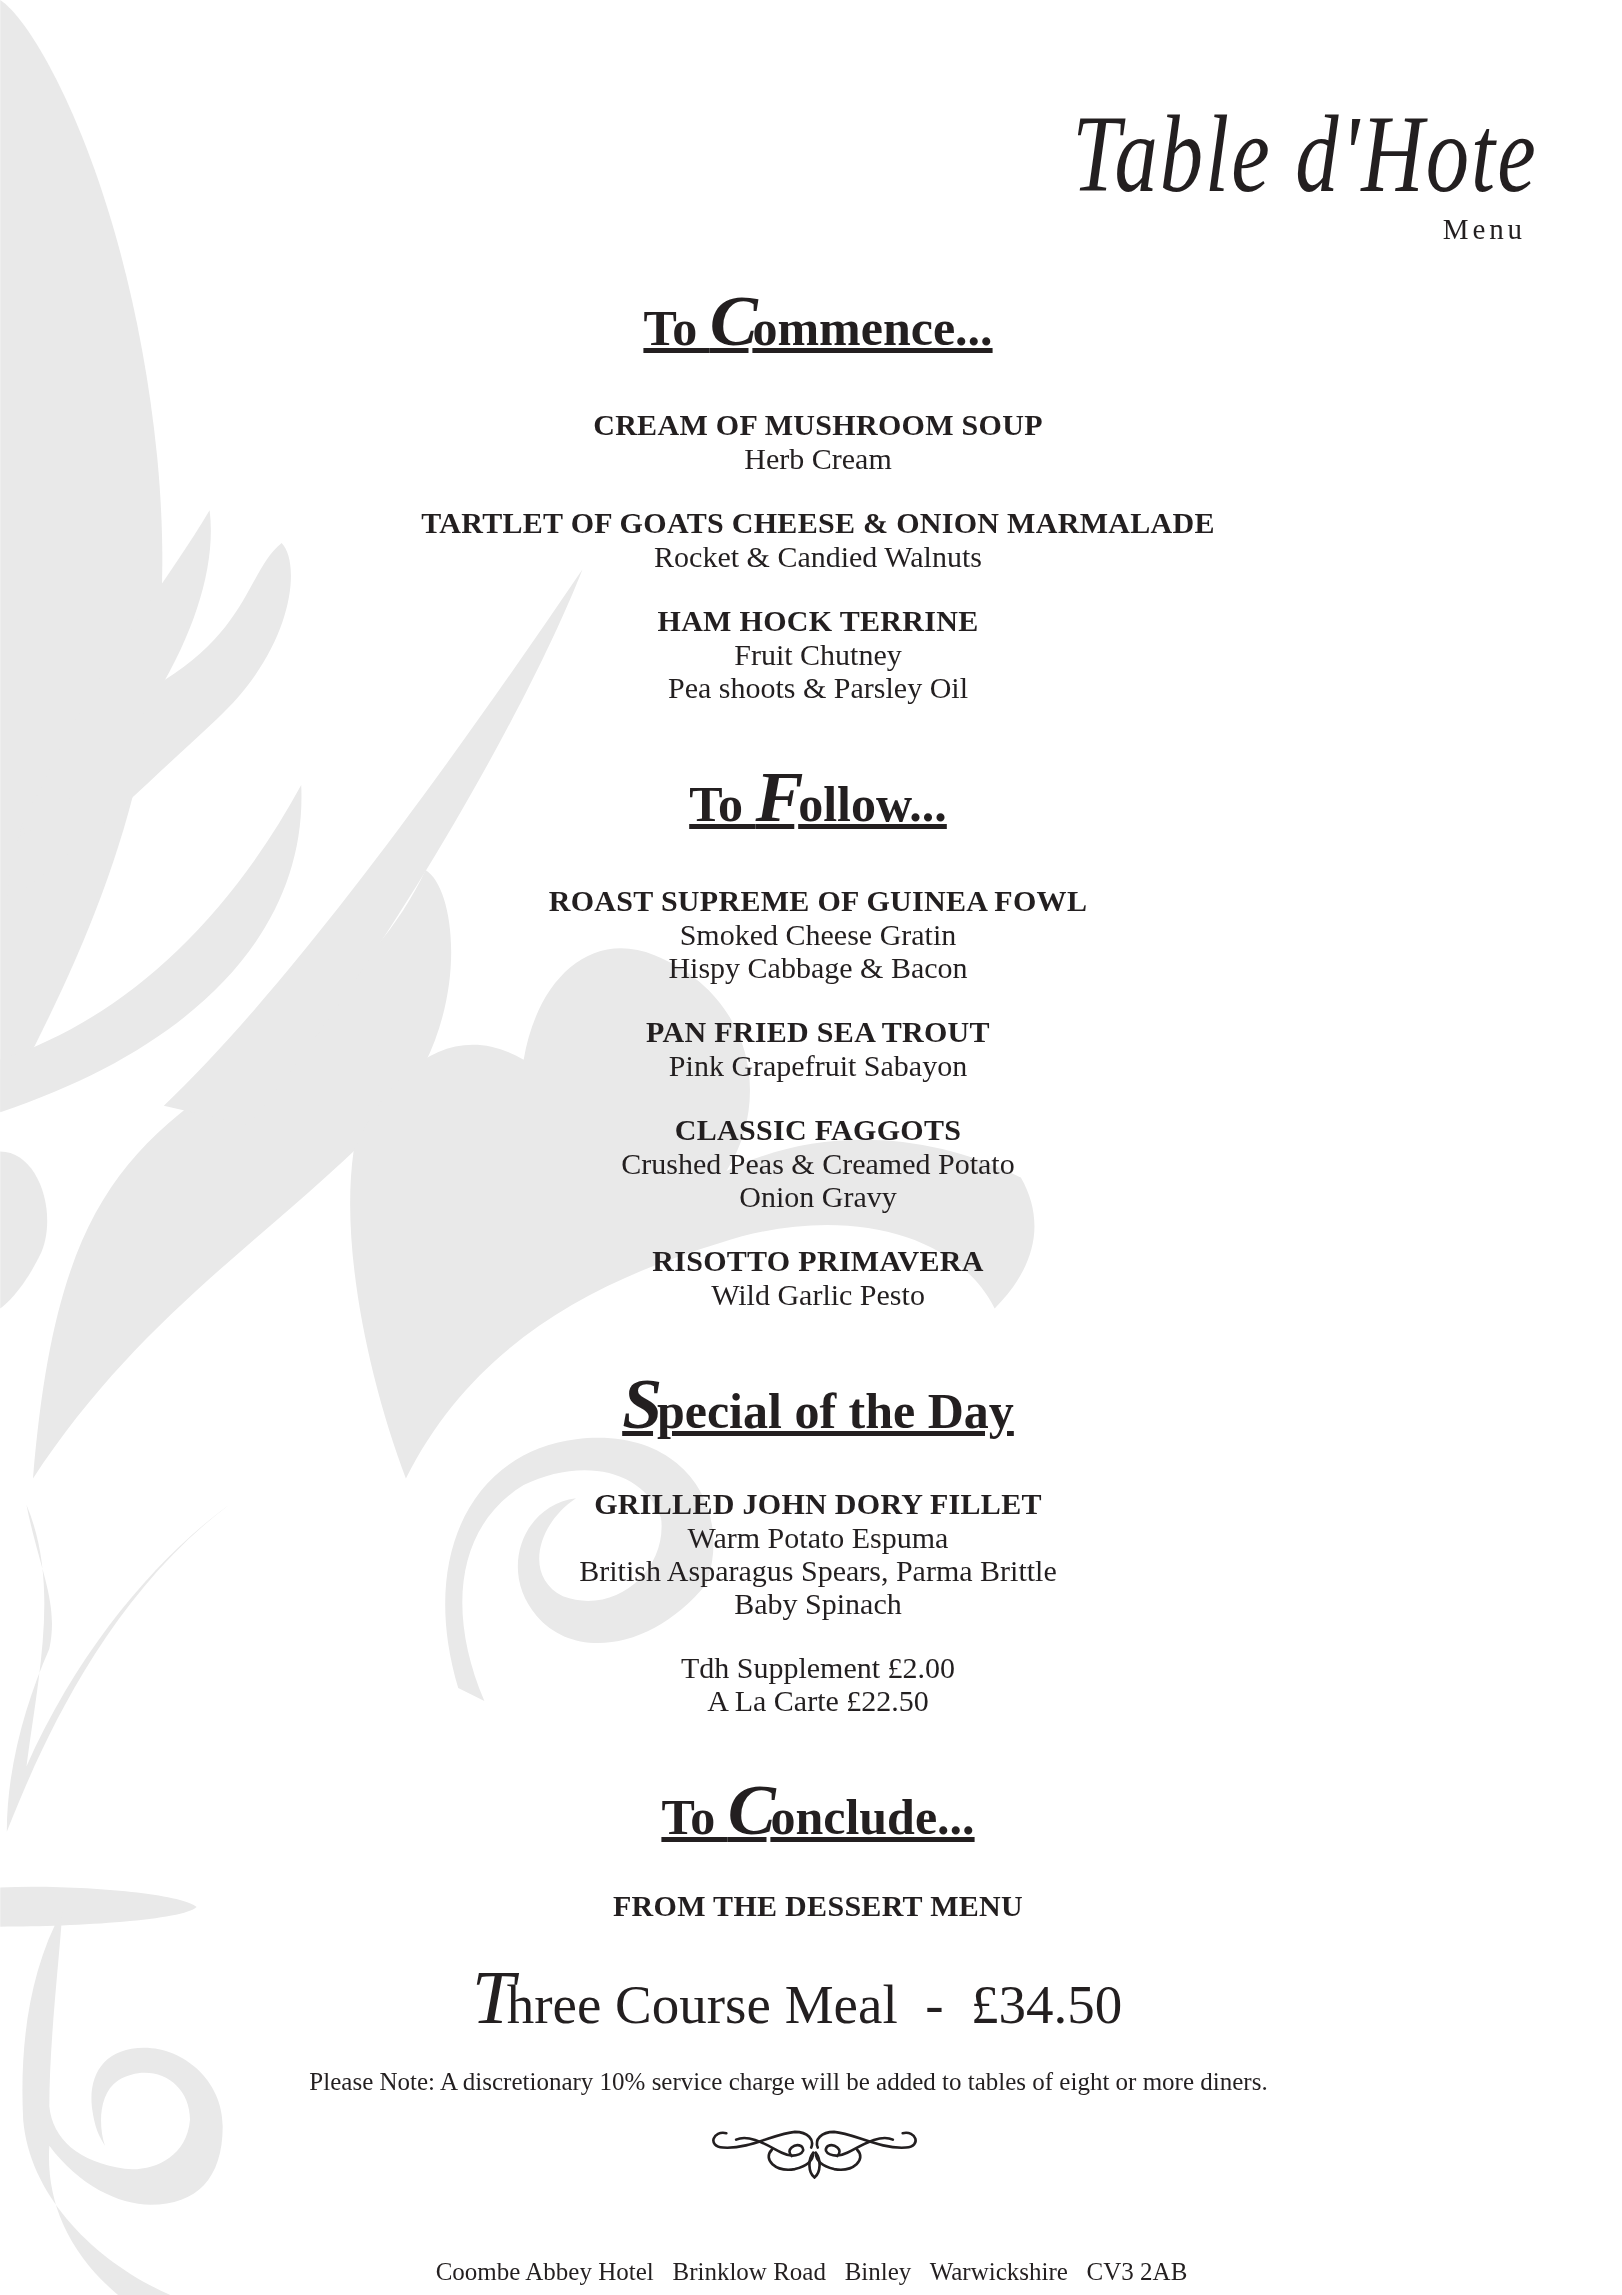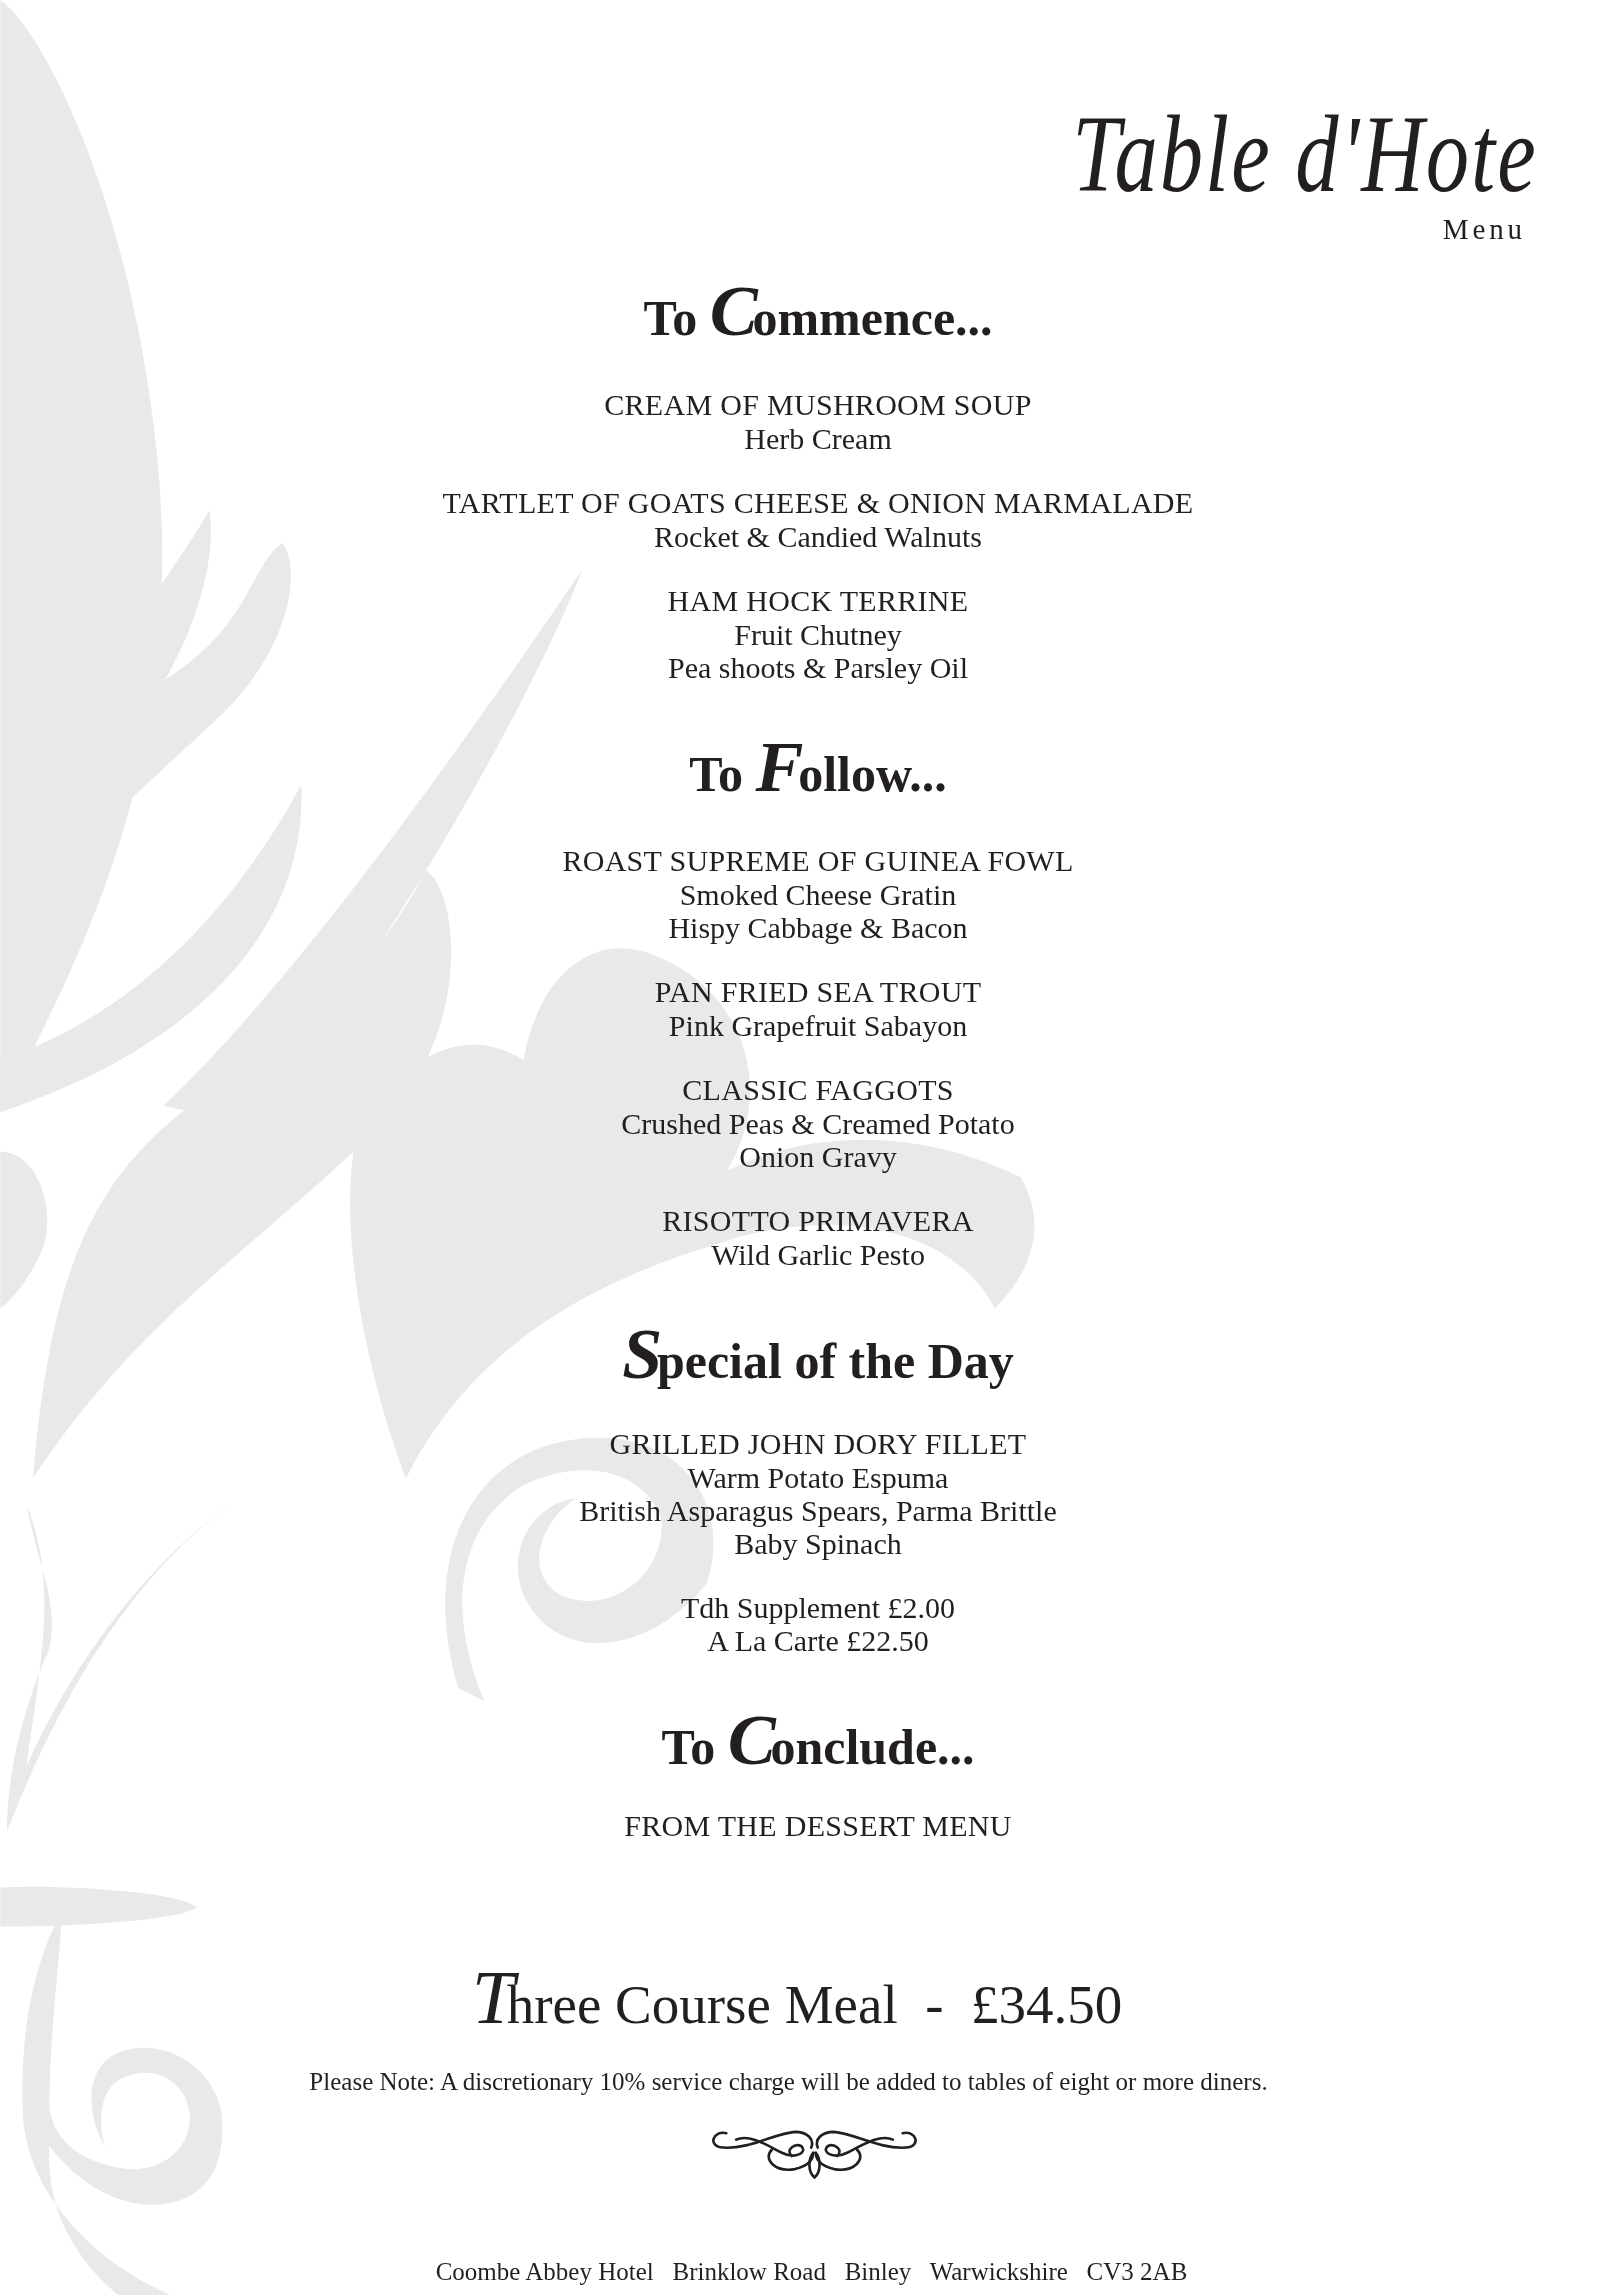--- a/index.html
+++ b/index.html
@@ -5,24 +5,24 @@
   html, body { margin: 0; padding: 0; }
   body { width: 1623px; height: 2295px; background: #ffffff; position: relative; overflow: hidden; }
   .page { position: absolute; left: 0; top: 0; width: 1623px; height: 2295px; border-radius: 10px; }
   .bg-ornament { position: absolute; left: 0; top: 0; width: 1623px; height: 2295px; z-index: 0; }
   .text { font-family: "Liberation Serif", "DejaVu Serif", serif; color: #231f20; position: absolute; z-index: 1; }
 
   .title { right: 85px; top: 98px; font-style: italic; font-size: 111px; letter-spacing: 2.6px; line-height: 1; text-align: right; transform: scaleX(0.78); transform-origin: right top; font-weight: normal; }
   .subtitle { right: 97px; top: 213px; font-size: 29px; letter-spacing: 3.9px; }
 
   .content { position: absolute; left: 406px; width: 824px; top: 275px; text-align: center; z-index: 1; font-family: "Liberation Serif", "DejaVu Serif", serif; color: #231f20; }
-  .section-heading { font-size: 50px; line-height: 1; margin: 0; white-space: nowrap; }
+  .section-heading { font-size: 50px; line-height: 1; margin: 10px; white-space: nowrap; text-decoration: underline; }
   .section-heading .cap { font-style: italic; font-size: 72px; letter-spacing: -9.2px; margin-right: 3.9px; }
   .dish { margin-top: 0; }
-  .dish-name { font-weight: normal; font-size: 30px; line-height: 34px; letter-spacing: 0.3px; }
+  .dish-name { font-weight: bold; font-size: 30px; line-height: 34px; letter-spacing: 0.3px; }
   .dish-line { font-size: 30px; line-height: 33px; font-family: Liberation Serif, serif; }
   .gap-head { height: 41px; }
   .gap-dish { height: 31px; }
   .gap-section { height: 47px; }
 
   .meal { position: absolute; left: 0; width: 1594px; top: 1953px; text-align: center; font-size: 55px; z-index: 1; font-family: "Liberation Serif", "DejaVu Serif", serif; color: #231f20; white-space: pre; }
   .meal .cap { font-style: italic; font-size: 77px; letter-spacing: -7.9px; }
   .note { position: absolute; left: 0; width: 1577px; top: 2068px; text-align: center; font-size: 25px; z-index: 1; font-family: "Liberation Serif", "DejaVu Serif", serif; color: #231f20; }
   .flourish { position: absolute; left: 710px; top: 2120px; width: 209px; height: 59px; z-index: 1; }
   .footer { position: absolute; left: 0; width: 1623px; top: 2199px; text-align: center; font-size: 25px; line-height: 29px; z-index: 1; font-family: "Liberation Serif", "DejaVu Serif", serif; color: #231f20; white-space: pre; }

